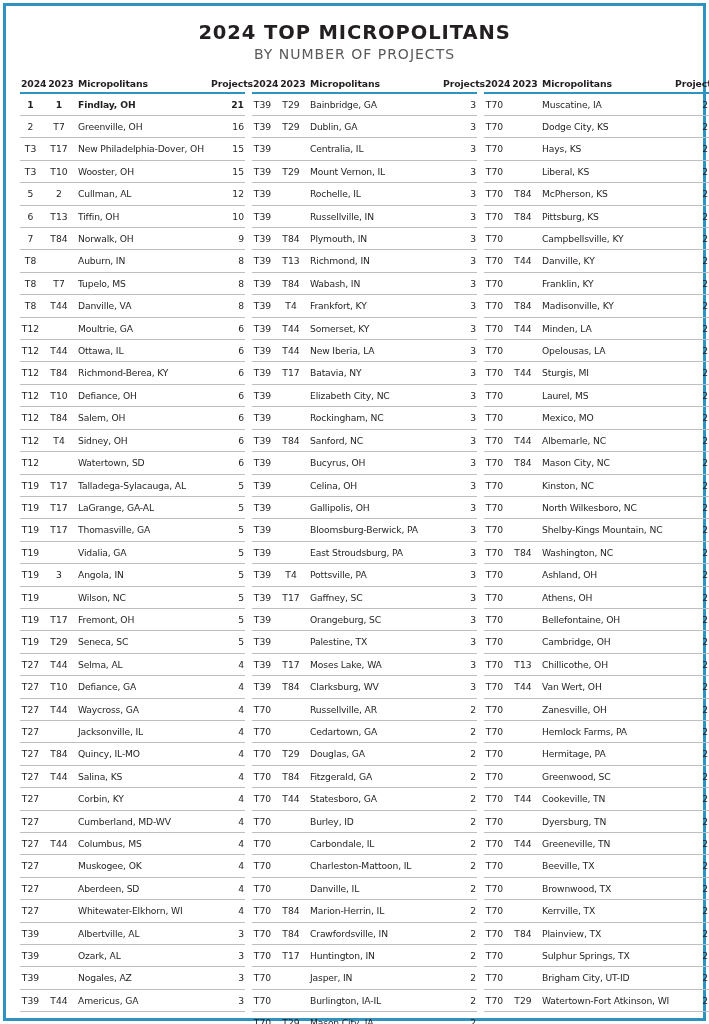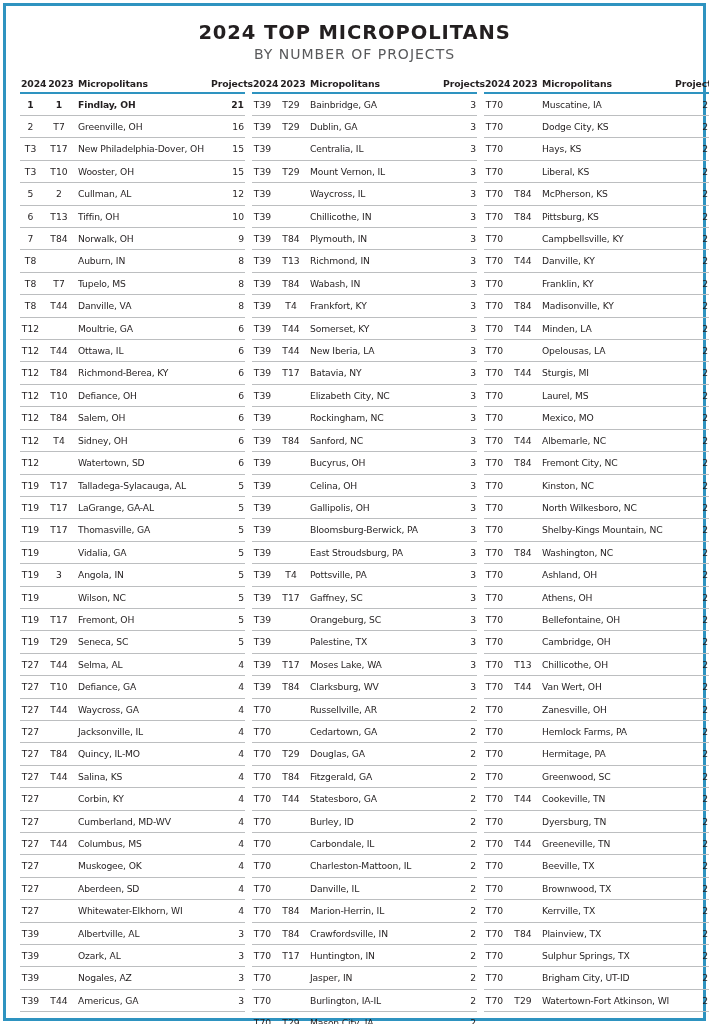--- a/index.html
+++ b/index.html
@@ -441,27 +441,27 @@
                 </tr>
                 <tr>
                   <td class="rank">T39</td>
                   <td class="prev">T29</td>
                   <td class="name">Mount Vernon, IL</td>
                   <td class="proj">3</td>
                 </tr>
                 <tr>
                   <td class="rank">T39</td>
                   <td class="prev"></td>
-                  <td class="name">Waycross, IL</td>
-                  <td class="proj">3</td>
-                </tr>
-                <tr>
-                  <td class="rank">T39</td>
-                  <td class="prev"></td>
-                  <td class="name">Chillicothe, IN</td>
+                  <td class="name">Rochelle, IL</td>
+                  <td class="proj">3</td>
+                </tr>
+                <tr>
+                  <td class="rank">T39</td>
+                  <td class="prev"></td>
+                  <td class="name">Russellville, IN</td>
                   <td class="proj">3</td>
                 </tr>
                 <tr>
                   <td class="rank">T39</td>
                   <td class="prev">T84</td>
                   <td class="name">Plymouth, IN</td>
                   <td class="proj">3</td>
                 </tr>
                 <tr>
                   <td class="rank">T39</td>
@@ -785,21 +785,21 @@
                 </tr>
                 <tr>
                   <td class="rank">T70</td>
                   <td class="prev">T44</td>
                   <td class="name">Albemarle, NC</td>
                   <td class="proj">2</td>
                 </tr>
                 <tr>
                   <td class="rank">T70</td>
                   <td class="prev">T84</td>
-                  <td class="name">Fremont City, NC</td>
+                  <td class="name">Mason City, NC</td>
                   <td class="proj">2</td>
                 </tr>
                 <tr>
                   <td class="rank">T70</td>
                   <td class="prev"></td>
                   <td class="name">Kinston, NC</td>
                   <td class="proj">2</td>
                 </tr>
                 <tr>
                   <td class="rank">T70</td>

